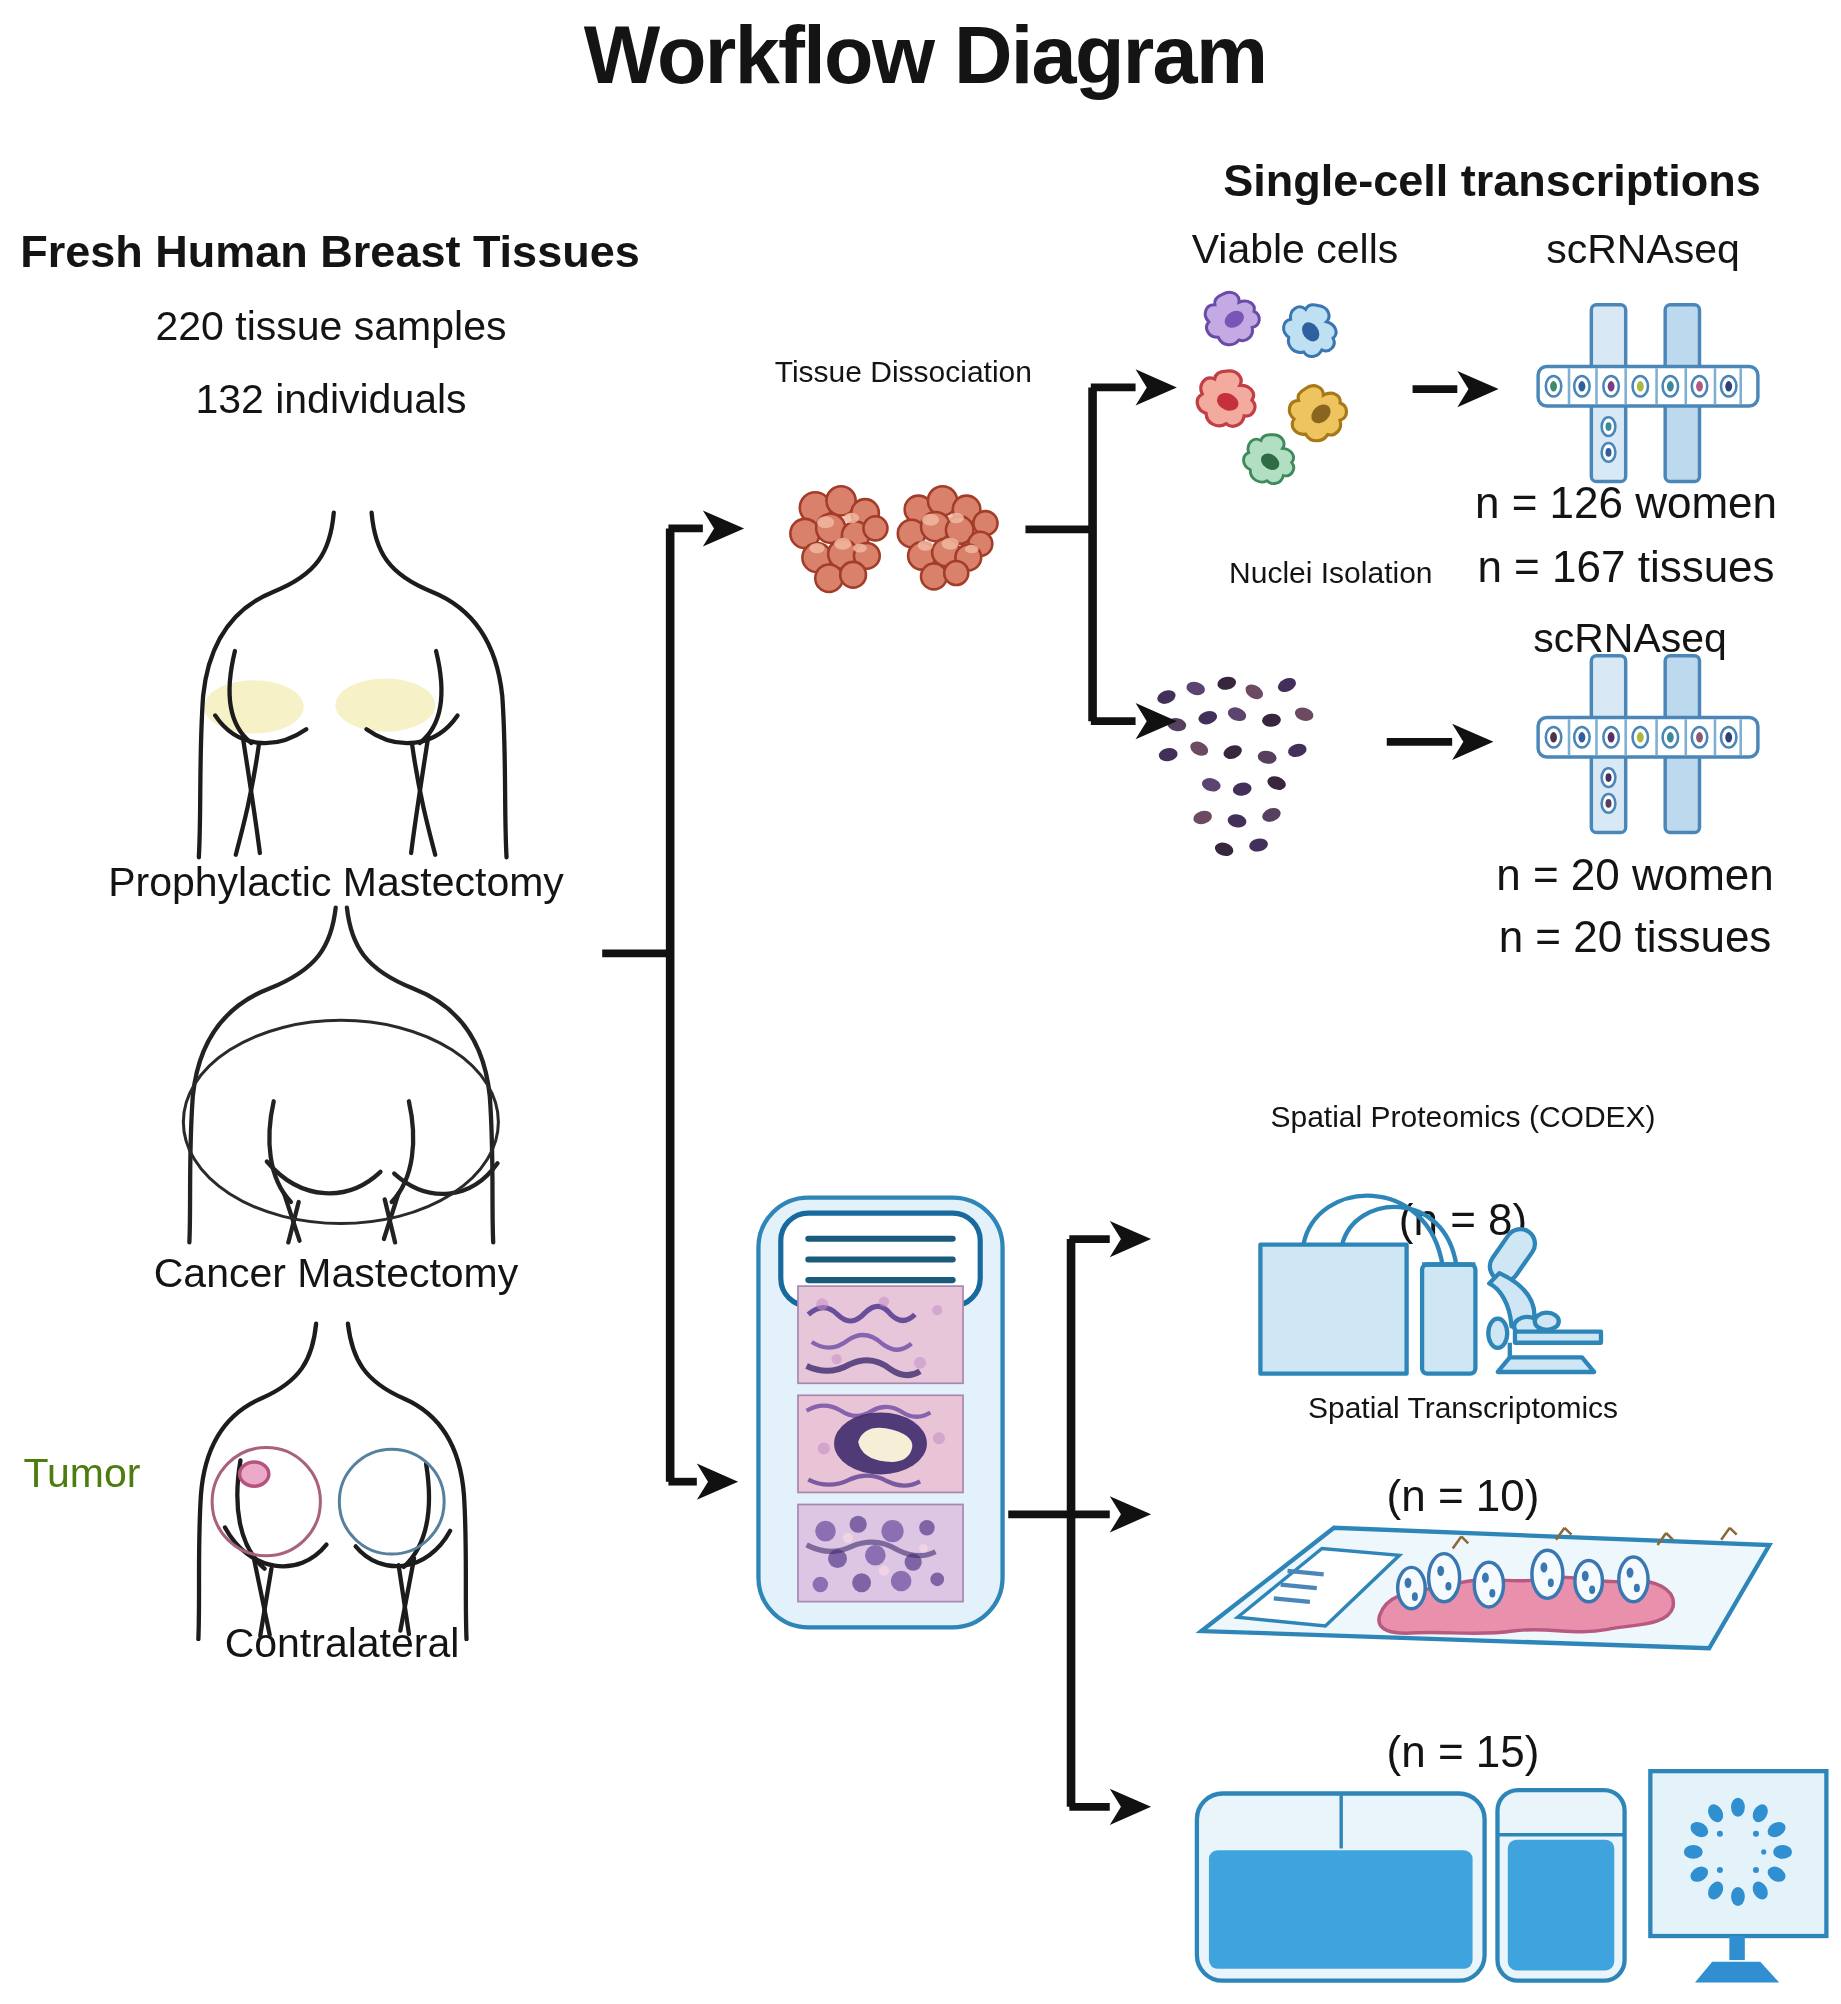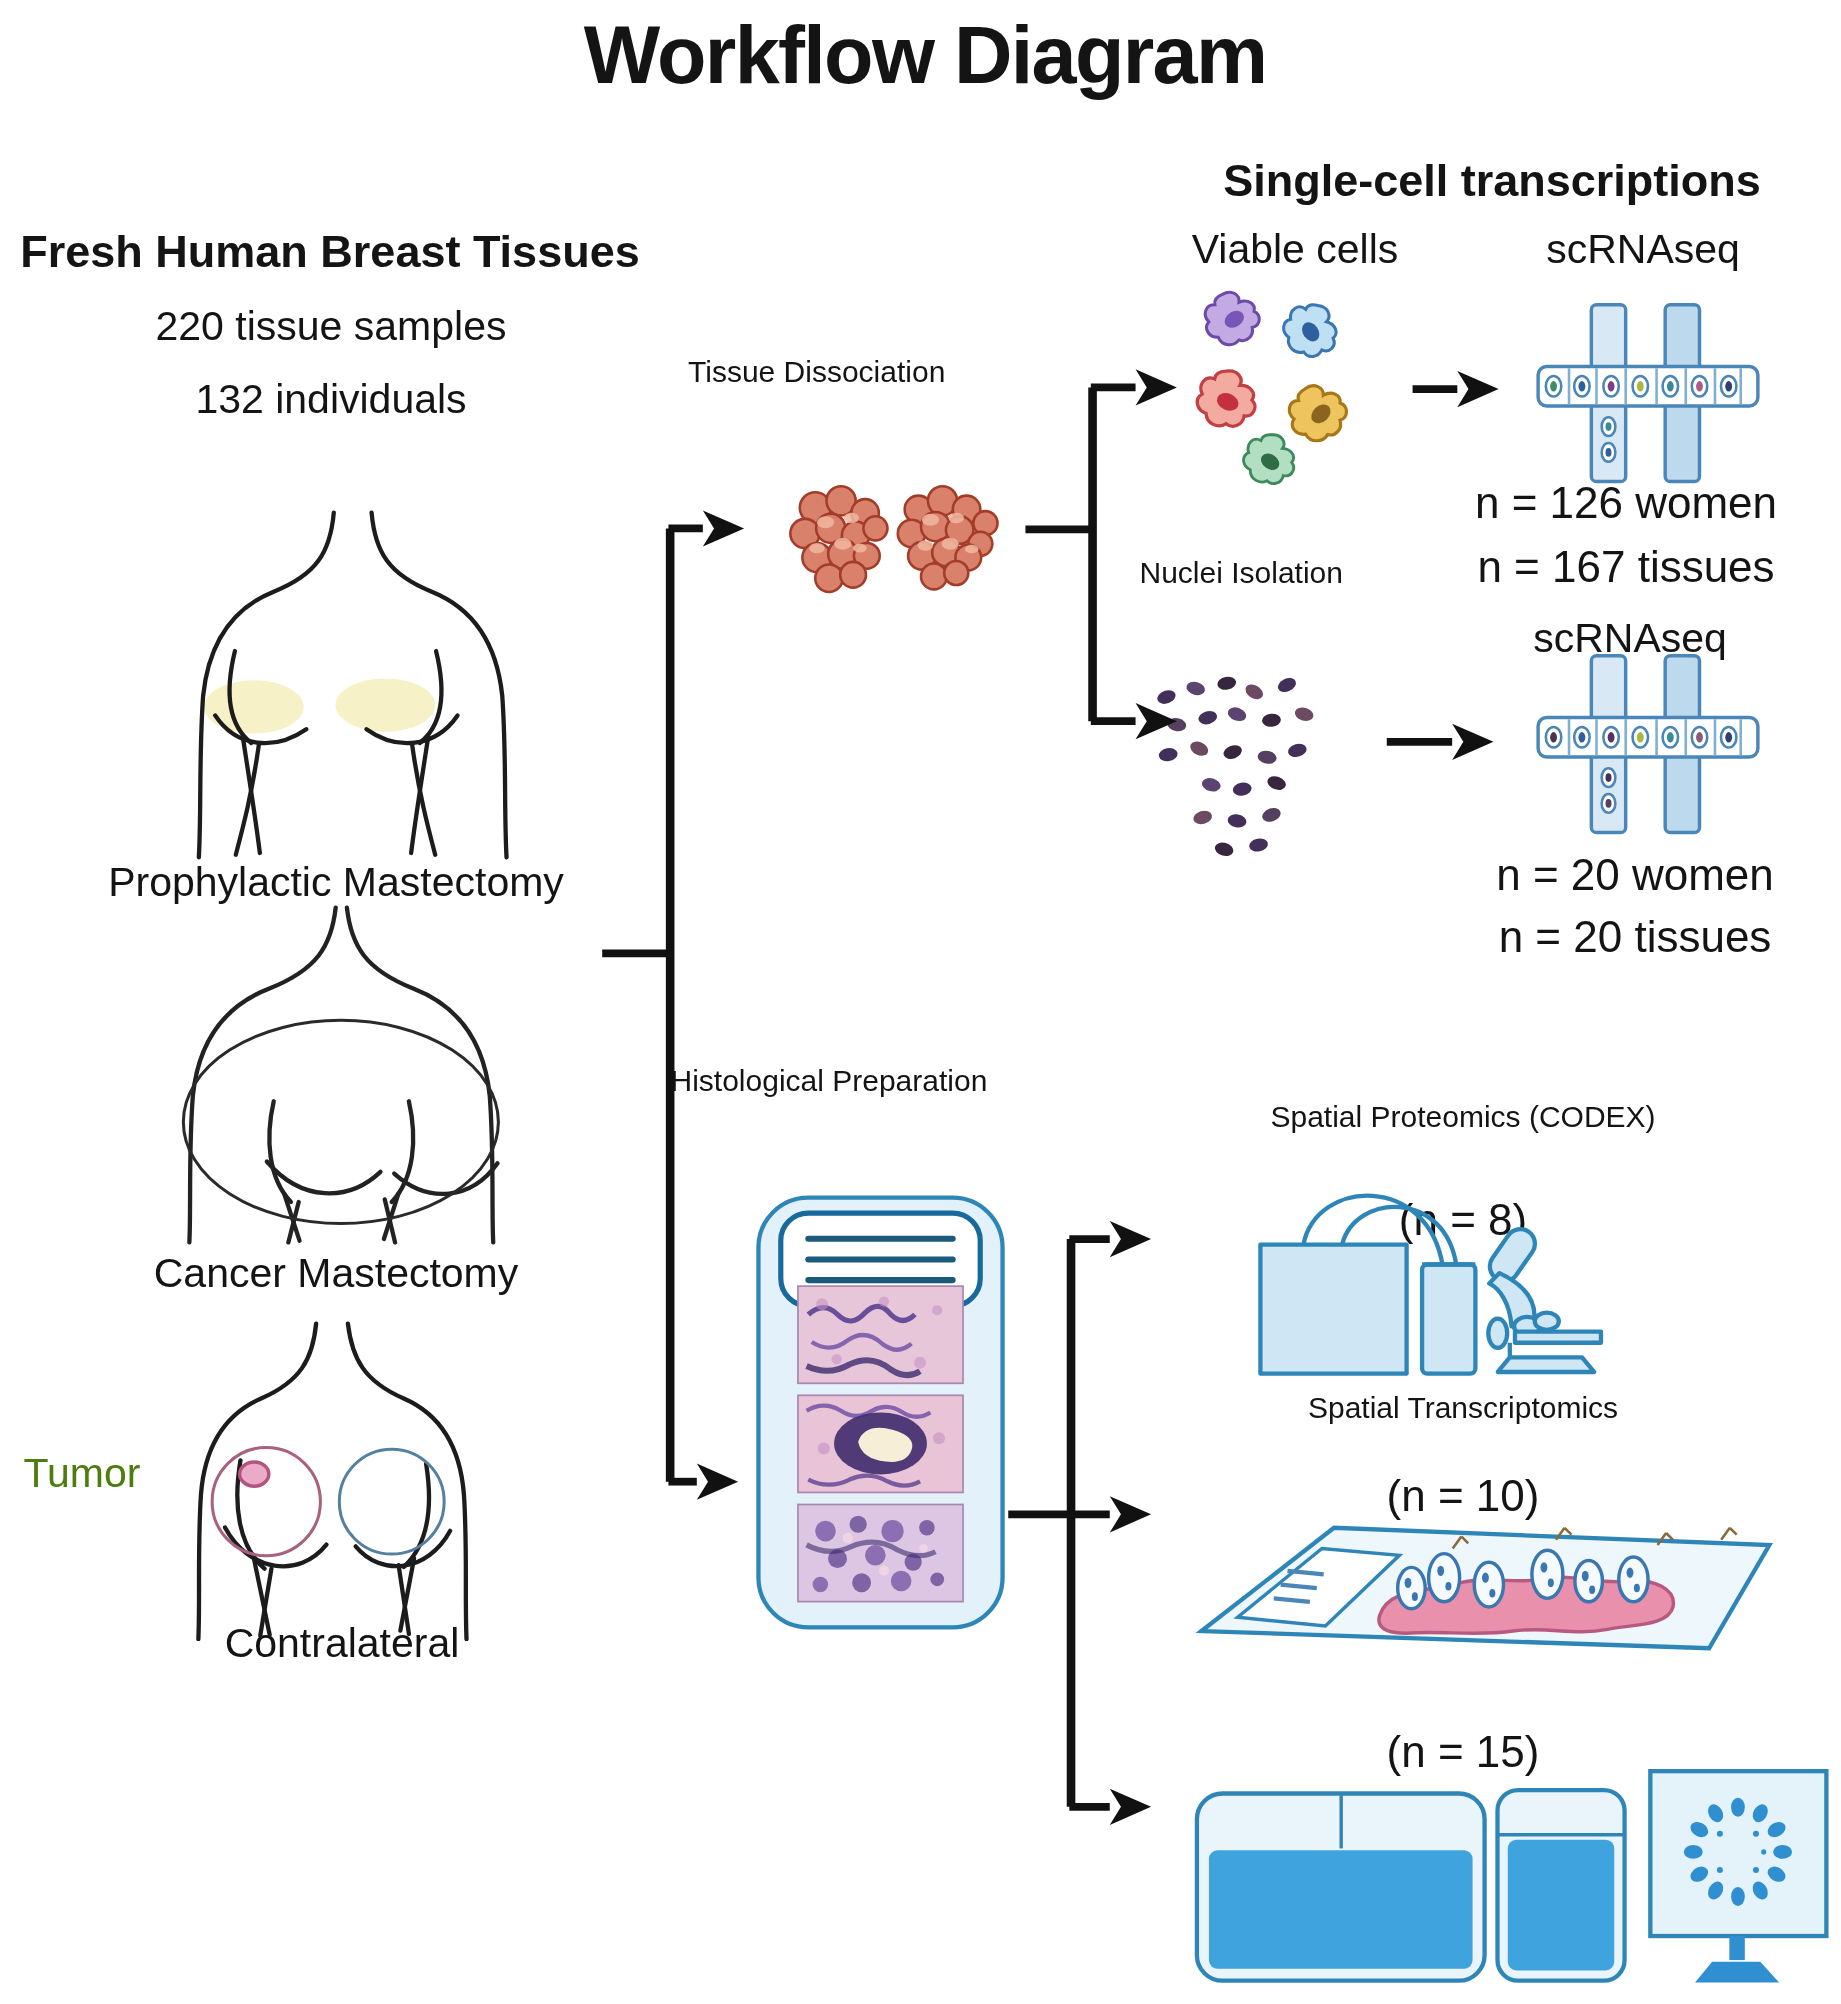--- a/index.html
+++ b/index.html
@@ -1,18 +1,18 @@
 <!DOCTYPE html>
 <html style="font-size:13.8px"><head>
 <meta charset="utf-8">
 <style>
   html,body{margin:0;padding:0;background:#ffffff}
   .canvas{position:relative;width:1841px;height:2005px;background:#ffffff;
           font-family:"Liberation Sans","DejaVu Sans",sans-serif;color:#141414;overflow:hidden}
-  .txt{position:absolute;transform:translateX(-50%);text-align:left;white-space:nowrap;line-height:1.25}
+  .txt{position:absolute;transform:translateX(-50%);text-align:right;white-space:nowrap;line-height:1.25}
   .wrap{white-space:normal;line-height:1.42}
   .title{font-size:81px;font-weight:700;letter-spacing:-1.7px}
   .h2{font-size:45px;font-weight:700}
   .lbl{font-size:41px}
   .lbl50{font-size:30px}
   .n{font-size:44px}
   .pink{color:#4d7c0f}
   svg.illo,svg.overlay{position:absolute}
   svg.overlay{left:0;top:0;pointer-events:none}
 </style>
@@ -26,21 +26,20 @@
   <div class="txt h2" style="left:1492px;top:153px">Single-cell transcriptions</div>
   <div class="txt h2" style="left:330px;top:224px">Fresh Human Breast Tissues</div>
   <div class="txt lbl" style="left:331px;top:301px">220 tissue samples</div>
   <div class="txt lbl" style="left:331px;top:374px">132 individuals</div>
   <div class="txt lbl" style="left:336px;top:857px">Prophylactic Mastectomy</div>
   <div class="txt lbl" style="left:336px;top:1248px">Cancer Mastectomy</div>
   <div class="txt lbl pink" style="left:82px;top:1448px">Tumor</div>
   <div class="txt lbl" style="left:342px;top:1618px">Contralateral</div>
 
   <div class="txt lbl50 wrap" style="left:860px;top:351px;width:344px">Tissue Dissociation</div>
-  <div class="txt lbl50 wrap" style="left:860px;top:1060px;width:379px">Histological Preparation</div>
 
   <div class="txt lbl" style="left:1295px;top:224px">Viable cells</div>
   <div class="txt lbl" style="left:1643px;top:224px">scRNAseq</div>
   <div class="txt n" style="left:1626px;top:475px">n = 126 women</div>
   <div class="txt n" style="left:1626px;top:539px">n = 167 tissues</div>
   <div class="txt lbl50 wrap" style="left:1286px;top:552px;width:293px">Nuclei Isolation</div>
   <div class="txt lbl" style="left:1630px;top:613px">scRNAseq</div>
   <div class="txt n" style="left:1635px;top:847px">n = 20 women</div>
   <div class="txt n" style="left:1635px;top:909px">n = 20 tissues</div>
 

